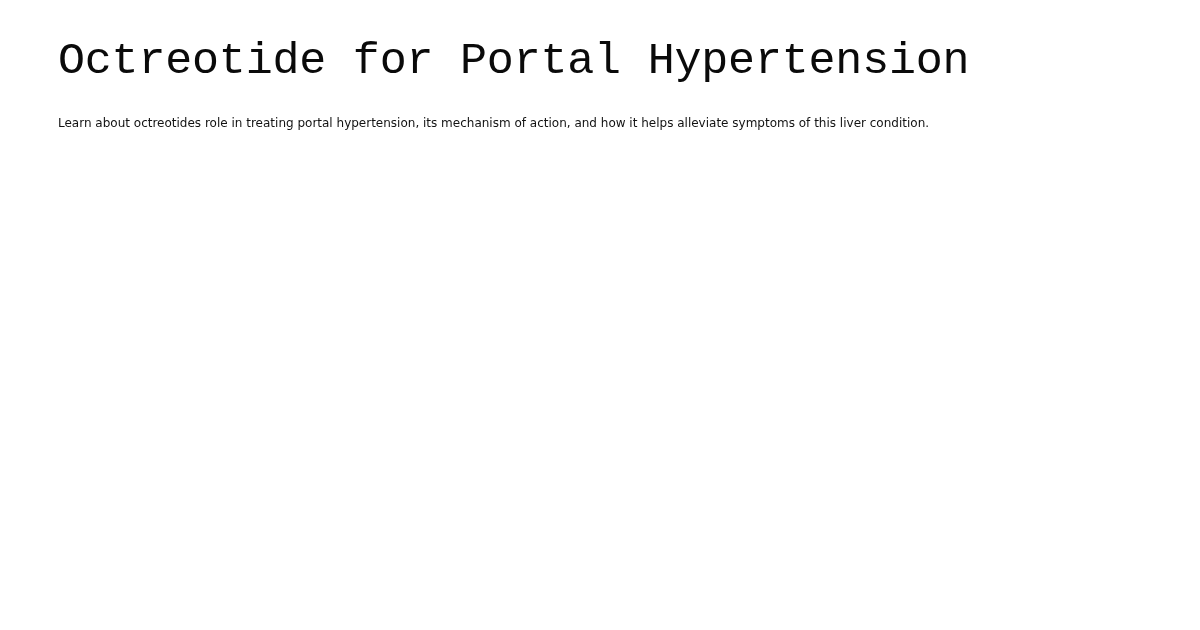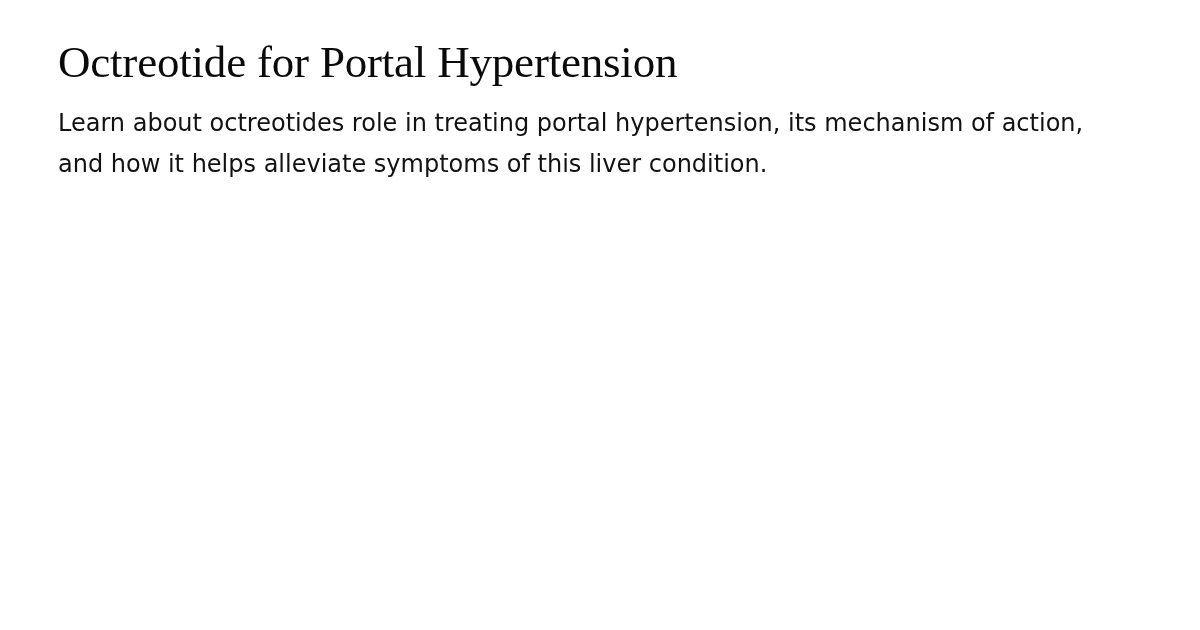--- a/index.html
+++ b/index.html
@@ -17,33 +17,33 @@
     box-sizing: border-box;
     width: 1200px;
     height: 630px;
     background: #ffffff;
     padding: 34px 58px 0 58px;
     display: flex;
     flex-direction: column;
     align-items: flex-start;
   }
   .page-title {
-    font-family: Liberation Serif, serif;
+    font-family: Liberation Mono, monospace;
     font-size: 45px;
     font-weight: 400;
     line-height: 56px;
     letter-spacing: -0.2px;
     color: #0a0a0a;
     margin: 0;
     padding: 0;
     white-space: nowrap;
   }
   .page-description {
     font-family: "DejaVu Sans", "Liberation Sans", sans-serif;
-    font-size: 24px;
+    font-size: 12px;
     font-weight: 400;
     line-height: 41px;
     color: #121212;
     margin: 13px 0 0 0;
     padding: 0;
     max-width: 1072px;
     text-align: left;
   }
   .content-body {
     flex: 1 1 auto;

